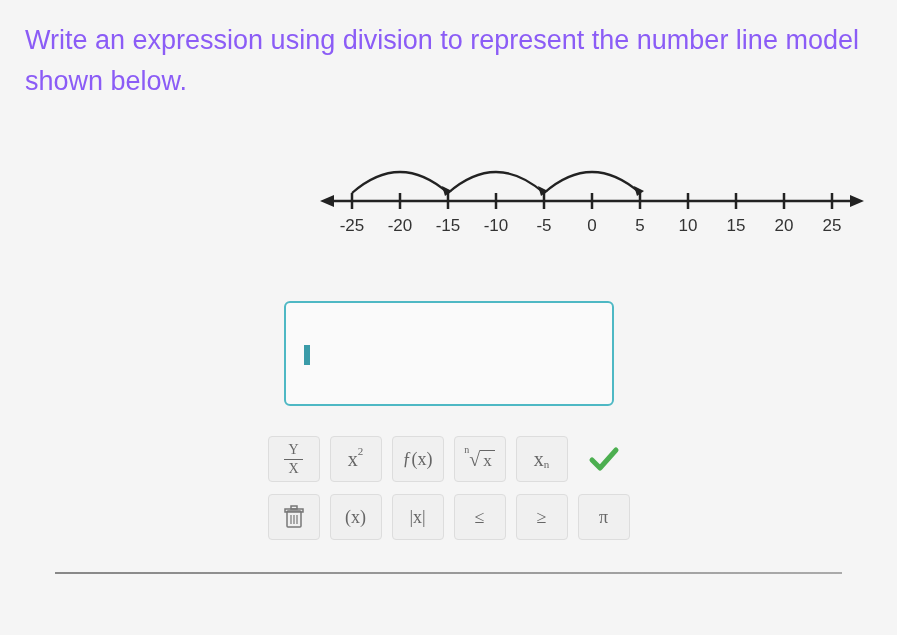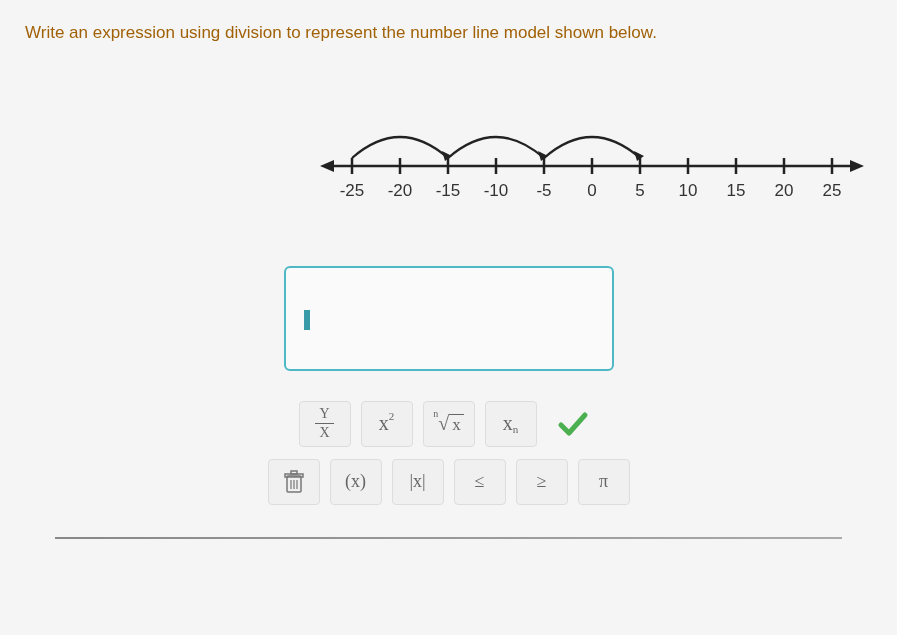--- a/index.html
+++ b/index.html
@@ -5,24 +5,24 @@
     * { box-sizing: border-box; margin: 0; padding: 0; }
     body {
       font-family: Arial, Helvetica, sans-serif;
       background: #f5f5f5;
       width: 897px;
       height: 635px;
       padding: 20px 25px;
       color: #444;
     }
     .question-text {
-      font-size: 17px;
-      color: #a16207;
+      font-size: 27px;
+      color: #8b5cf6;
       line-height: 1.5;
-      margin-bottom: 60px;
+      margin-bottom: 40px;
     }
     .number-line-container {
       display: flex;
       justify-content: flex-end;
       margin: 30px 0 50px 0;
     }
     .answer-area {
       display: flex;
       flex-direction: column;
       align-items: center;
@@ -154,20 +154,21 @@
     <div class="tool-btn">
       <div class="fraction">
         <span class="num">Y</span>
         <span class="den">X</span>
       </div>
     </div>
     <div class="tool-btn sup-btn">
       <span class="base">x</span>
         <span class="exp">2</span>
     </div>
+    <div class="tool-btn">ƒ(x)</div>
     <div class="tool-btn root-box">
       <span style="display:inline-flex;align-items:flex-start;">
         <span class="root-n" style="position:relative;top:-4px;">n</span>
         <span style="font-size:20px;">√</span>
         <span style="border-top:1.5px solid #666;padding:0 3px;position:relative;top:2px;">x</span>
       </span>
     </div>
     <div class="tool-btn sub-btn">
       <span class="base">x</span>
         <span class="sub">n</span>

